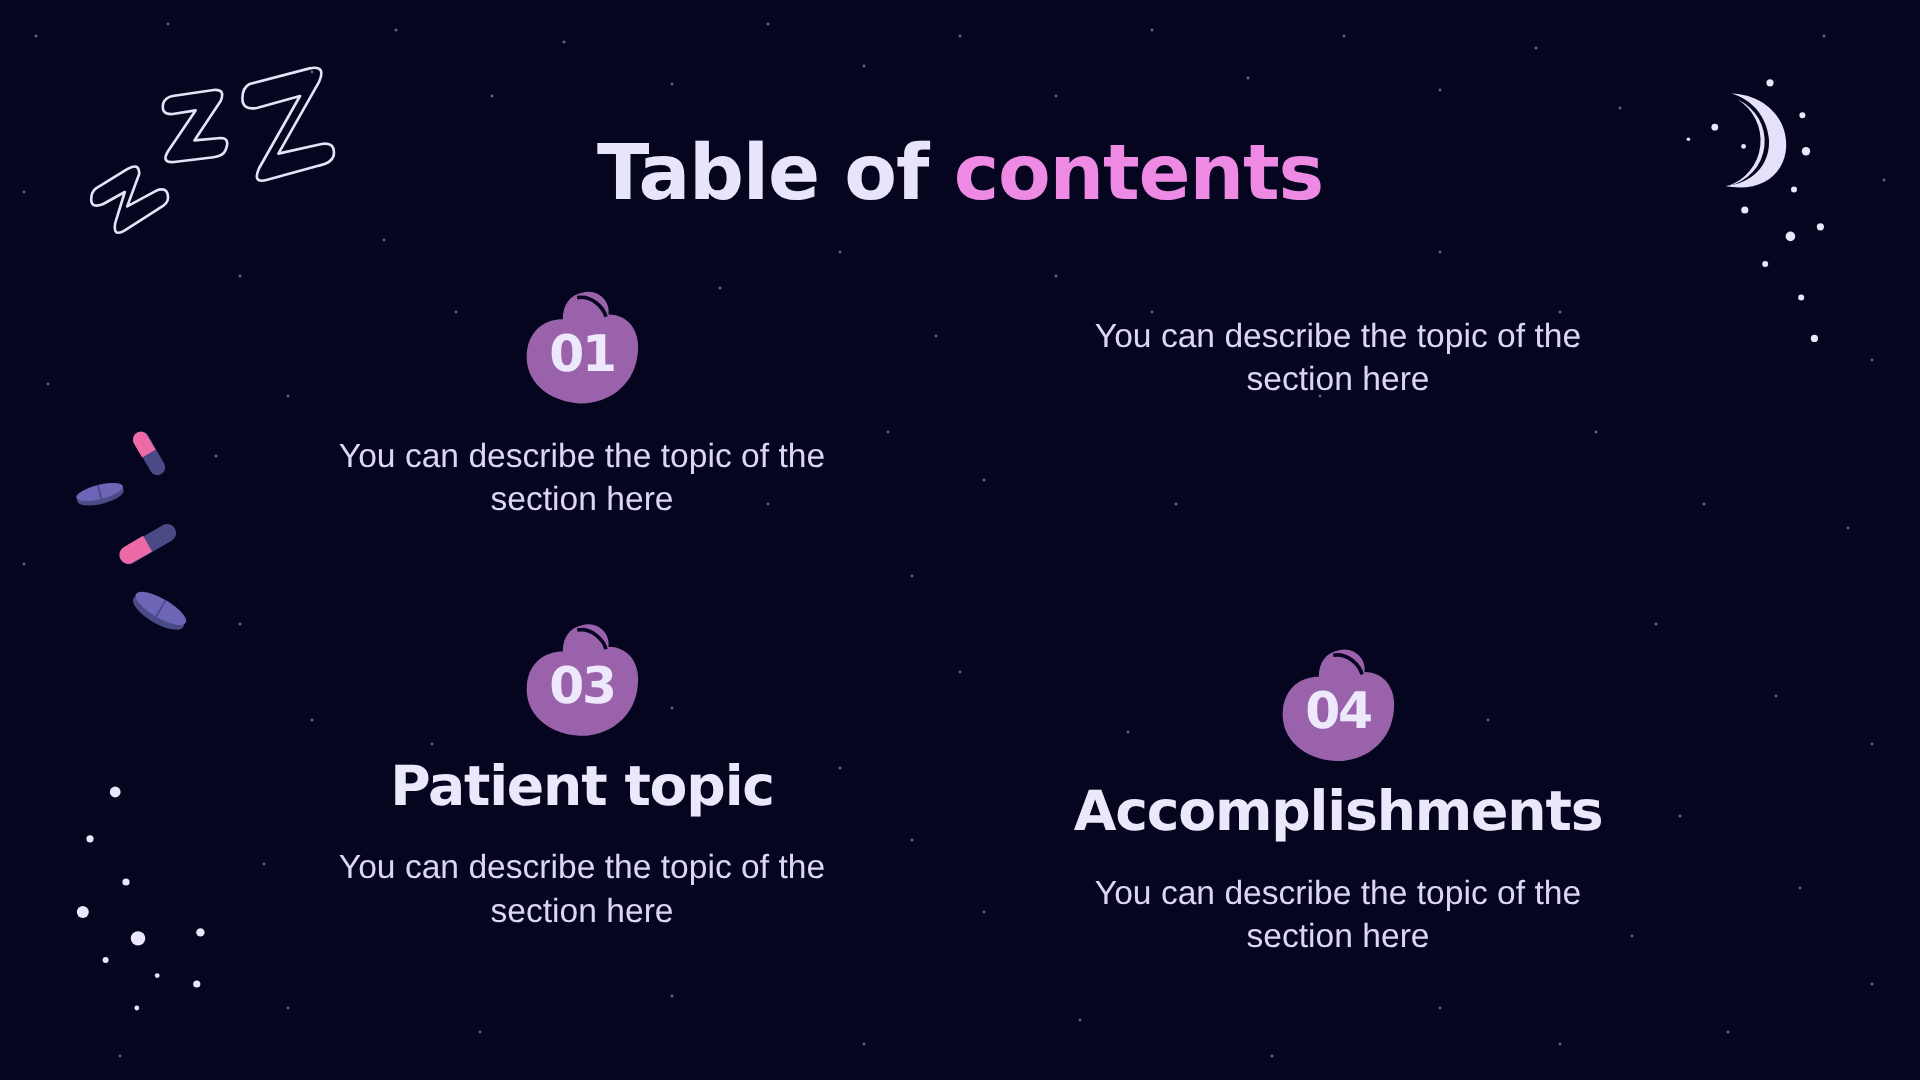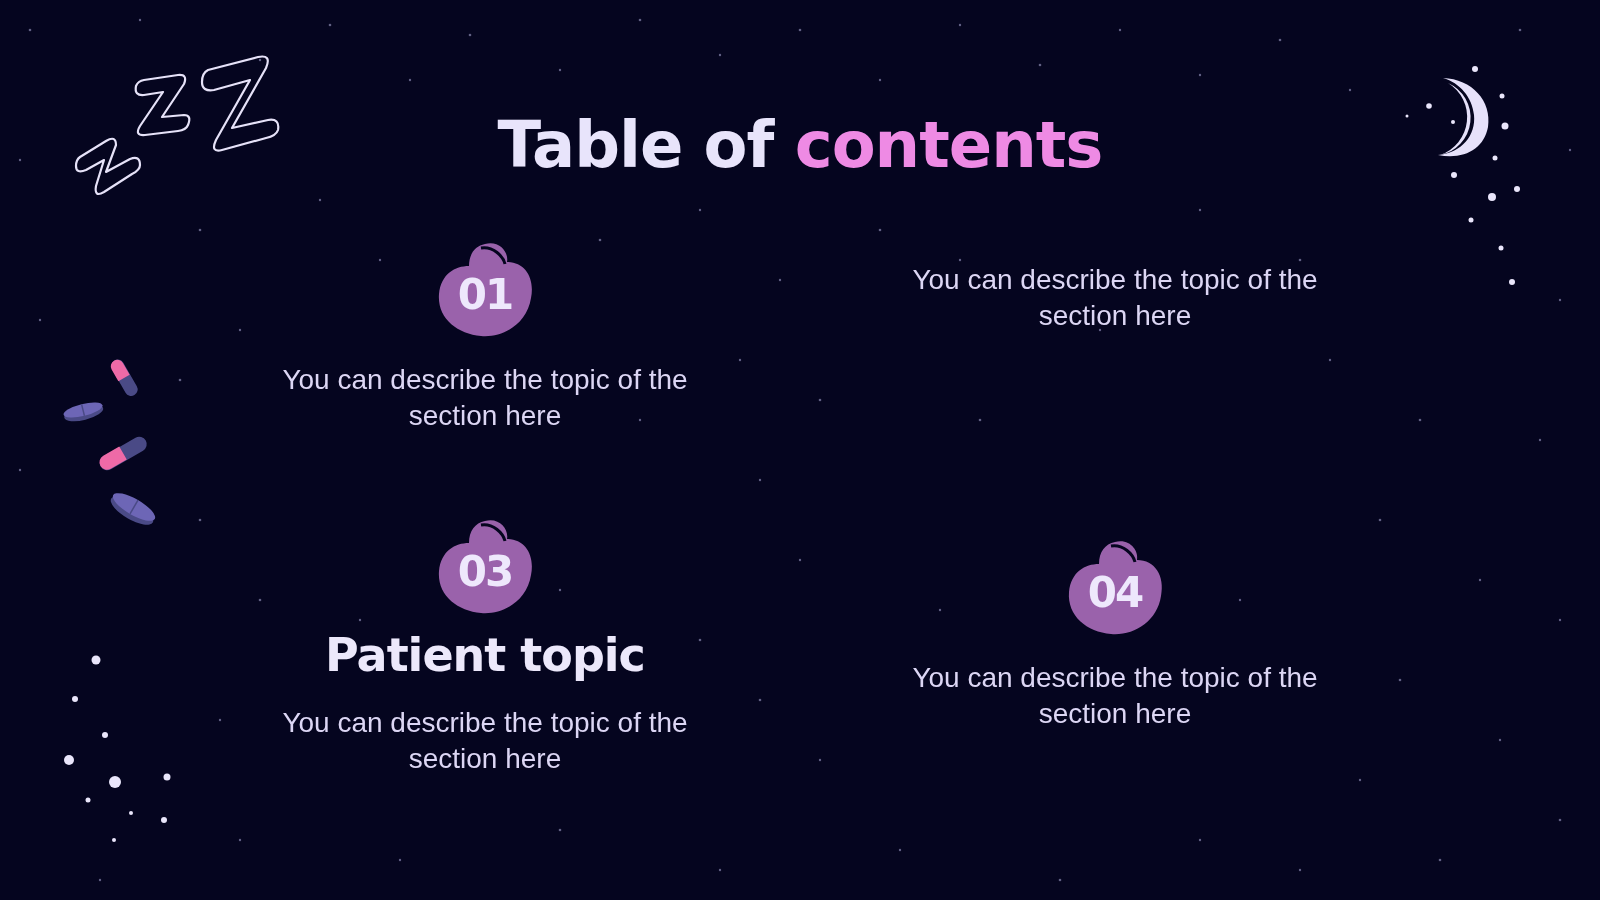--- a/index.html
+++ b/index.html
@@ -231,19 +231,20 @@
   </div>
 
   <div class="item" style="left:855px;top:538px">
     <div class="badge">
       <svg width="104" height="100">
         <path d="M52 4 C66 0 76 12 74 22 C92 22 102 38 98 58 C94 84 70 98 48 96 C24 94 4 78 6 54 C8 34 22 26 36 26 C36 14 42 6 52 4 Z" fill="#9a62ab"></path>
         <path d="M48 8 C60 6 70 16 72 24" fill="none" stroke="#05051f" stroke-width="3"></path>
       </svg>
       <div class="num">04</div>
     </div>
+    <div class="item-title">Accomplishments</div>
     <div class="item-desc">
       <div>You can describe the topic of the</div>
       <div>section here</div>
     </div>
   </div>
 
 </div>
 
 </body></html>

